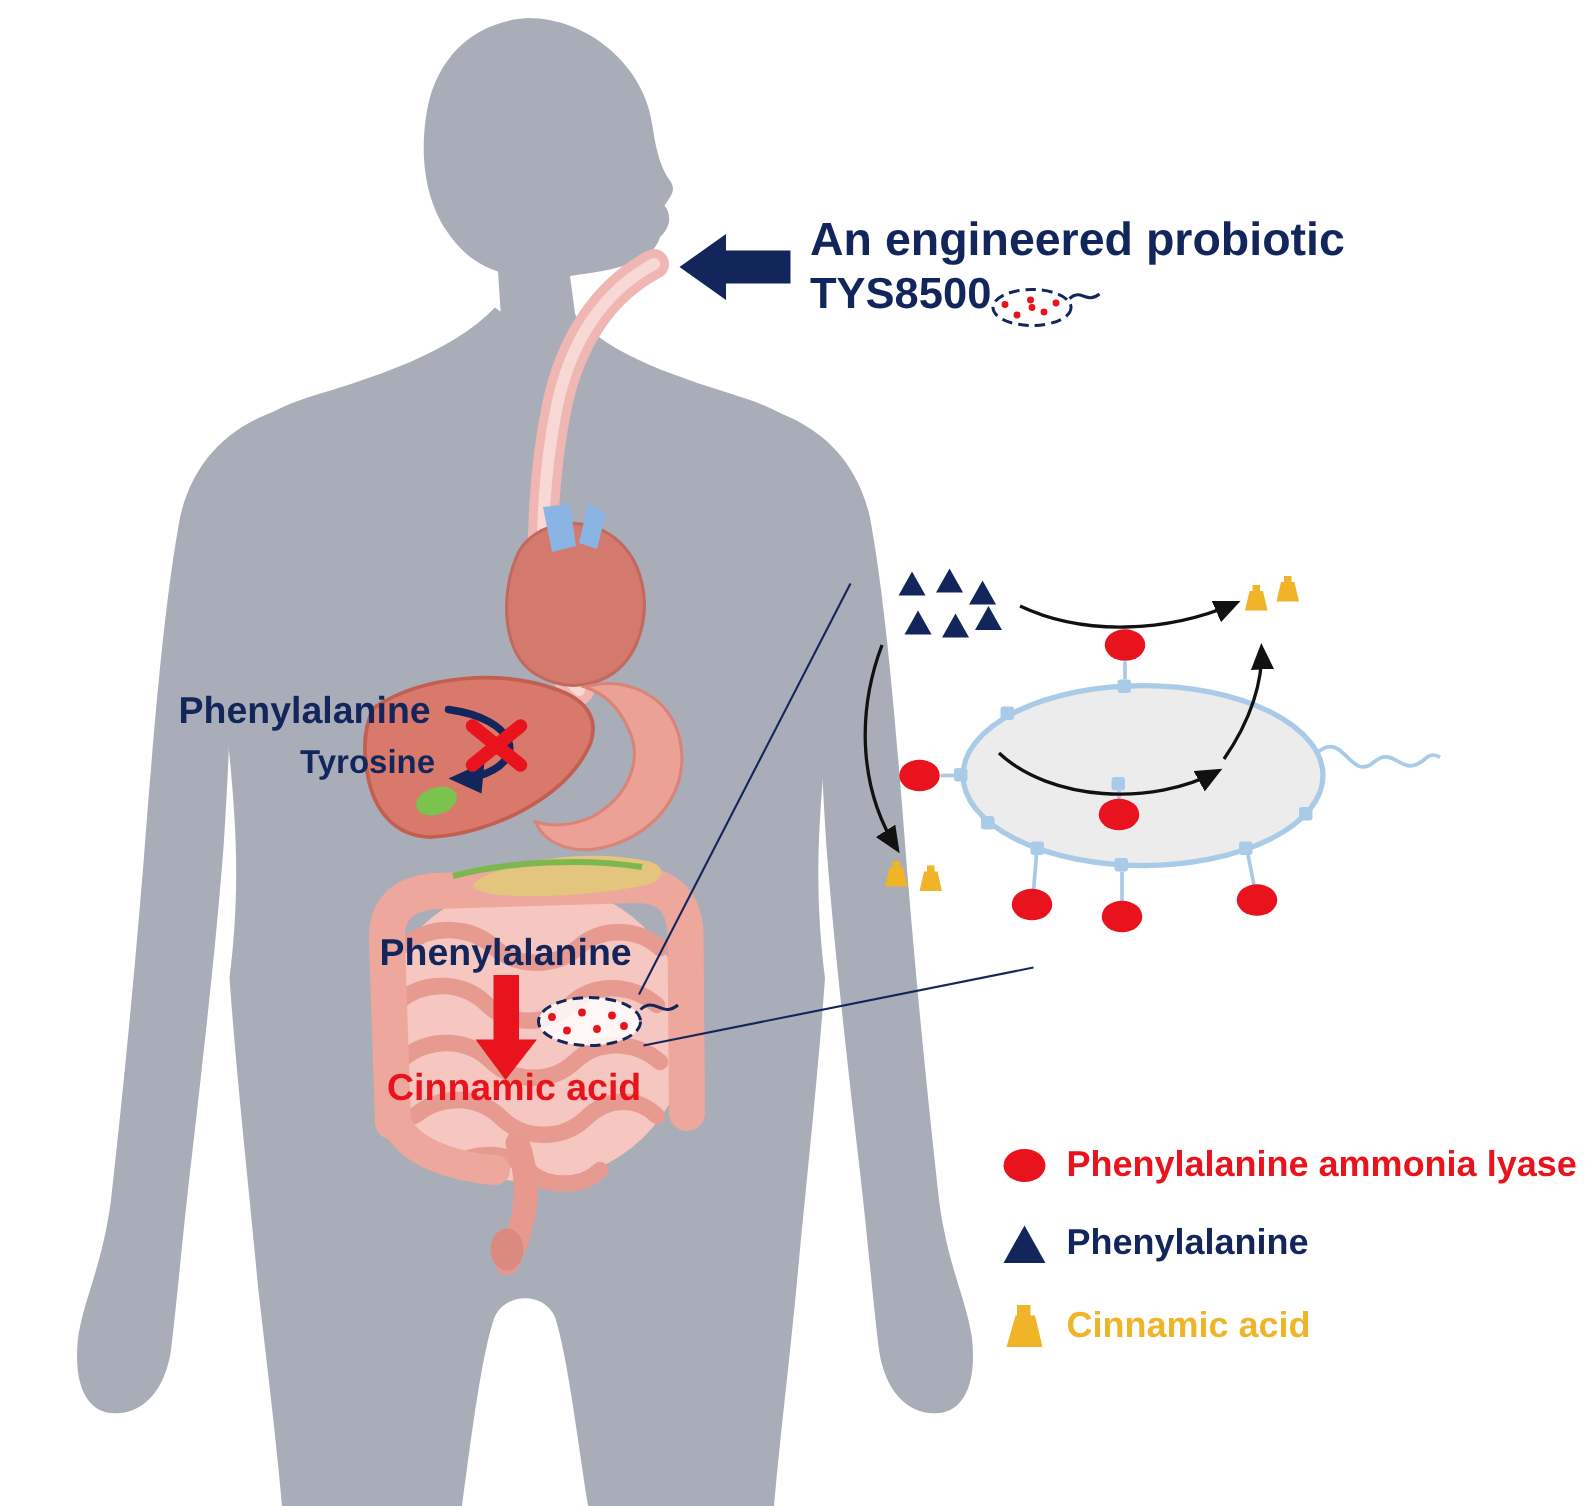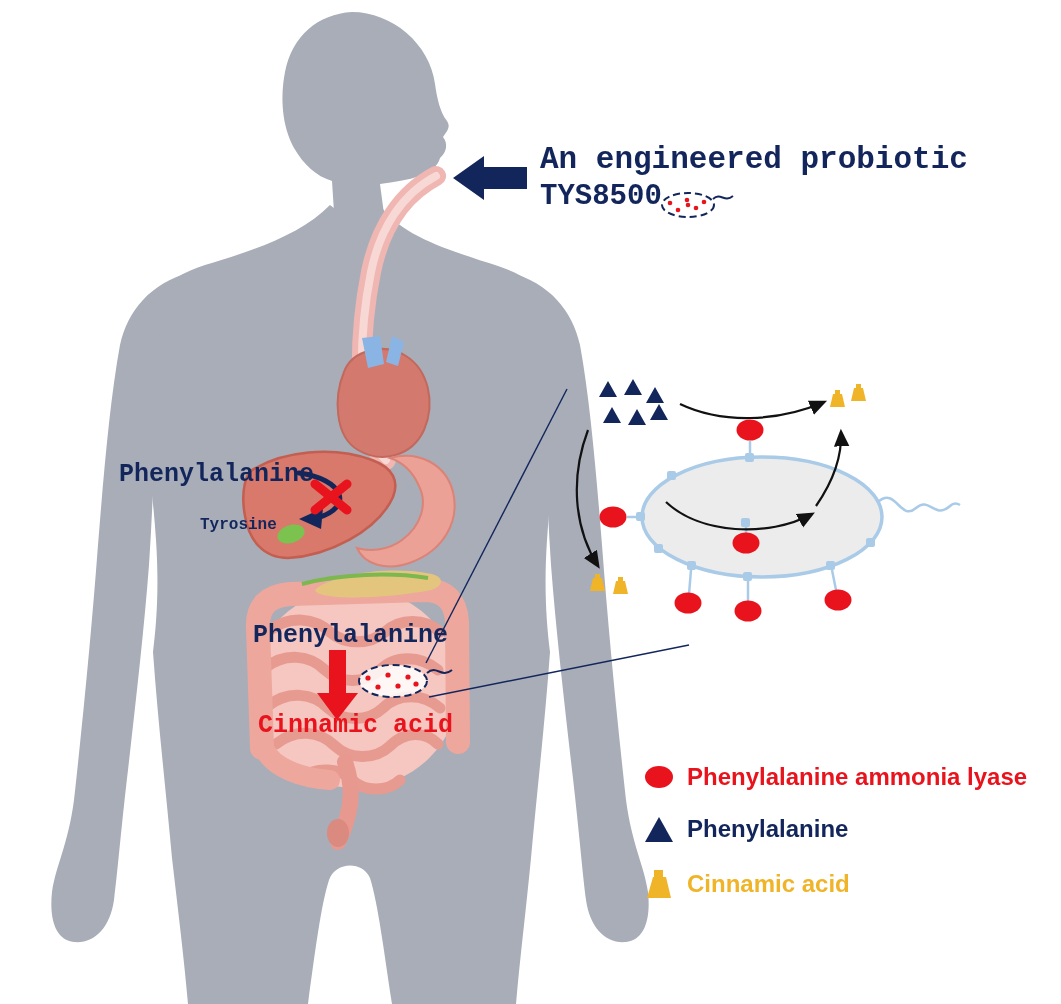--- a/index.html
+++ b/index.html
@@ -1,38 +1,38 @@
 <!DOCTYPE html>
 <html style="--navy: #13265c; --red: #e8131c; --gold: #f0b428; --body-gray: #a8adb8; --membrane-blue: #a9cbe8; --cell-fill: #ececec; --arrow-black: #111111;"><head>
 <meta charset="utf-8">
 <style>
   * { margin:0; padding:0; box-sizing:border-box; }
   html,body { width:1061px; height:1004px; background:#ffffff; font-family:"Liberation Sans", sans-serif; overflow:hidden; }
   .stage { position:absolute; left:0; top:0; width:1061px; height:1004px; }
-  .label { position:absolute; font-weight:700; line-height:1.1; white-space:nowrap;font-family:Liberation Mono, monospace; }
+  .label { position:absolute; font-weight:700; line-height:1.1; white-space:nowrap; }
   .navy { color:var(--navy); }
   .red  { color:var(--red); }
   .gold { color:var(--gold); }
 
   .fill-navy { fill:var(--navy); }
   .fill-red { fill:var(--red); }
   .fill-gold { fill:var(--gold); }
   .fill-body { fill:var(--body-gray); }
   .fill-membrane { fill:var(--membrane-blue); }
   .stroke-membrane { stroke:var(--membrane-blue); fill:none; }
   .cell-body { fill:var(--cell-fill); stroke:var(--membrane-blue); stroke-width:3.5; }
   .black-arrow { stroke:var(--arrow-black); fill:none; stroke-width:2.2; }
   .arrowhead { fill:var(--arrow-black); }
   .zoom-line { stroke:var(--navy); stroke-width:1.4; }
   .bact-outline { fill:rgba(255,255,255,0.85); stroke:var(--navy); stroke-width:2; stroke-dasharray:7 4; }
   .bact-tail { stroke:var(--navy); stroke-width:2; fill:none; }
   .x-line { stroke:var(--red); stroke-width:9; stroke-linecap:round; }
   .curve-arrow { stroke:var(--navy); stroke-width:5; fill:none; stroke-linecap:round; }
 
-  .legend-row { position:absolute; left:643px; display:flex; align-items:center; gap:12px; }
+  .legend-row { position:absolute; left:667px; display:flex; align-items:center; gap:12px; }
   .legend-text { font-weight:700; font-size:24px; white-space:nowrap; }
 </style>
 </head>
 <body>
 
 <svg class="stage" width="1061" height="1004" viewBox="0 0 1061 1004">
   <defs>
     <marker id="ah" markerWidth="9" markerHeight="9" refX="6.5" refY="3.5" orient="auto">
       <path d="M0,0 L8,3.5 L0,7 Z" class="arrowhead"></path>
     </marker>
@@ -166,21 +166,21 @@
       <path class="black-arrow" marker-end="url(#ah)" d="M 666 502 C 700 534 768 538 812 514"></path>
       <path class="black-arrow" marker-end="url(#ah)" d="M 816 506 C 834 480 842 454 841 432"></path>
     </g>
   </g>
 </svg>
 
 <div class="label navy" style="left:540px; top:143px; font-size:31px;">An engineered probiotic</div>
 <div class="label navy" style="left:540px; top:181px; font-size:29px;">TYS8500</div>
 
 <div class="label navy" style="left:119px; top:461px; font-size:25px;">Phenylalanine</div>
-<div class="label navy" style="left:200px; top:517px; font-size:16px;">Tyrosine</div>
+<div class="label navy" style="left:200px; top:496px; font-size:22px;">Tyrosine</div>
 
 <div class="label navy" style="left:253px; top:622px; font-size:25px;">Phenylalanine</div>
 <div class="label red" style="left:258px; top:712px; font-size:25px;">Cinnamic acid</div>
 
 <div>
   <div class="legend-row" style="top:763px;">
     <svg width="32" height="28">
         <ellipse class="fill-red" cx="16" cy="14" rx="14" ry="11"></ellipse>
       </svg>
     <span class="legend-text red">Phenylalanine ammonia lyase</span>

